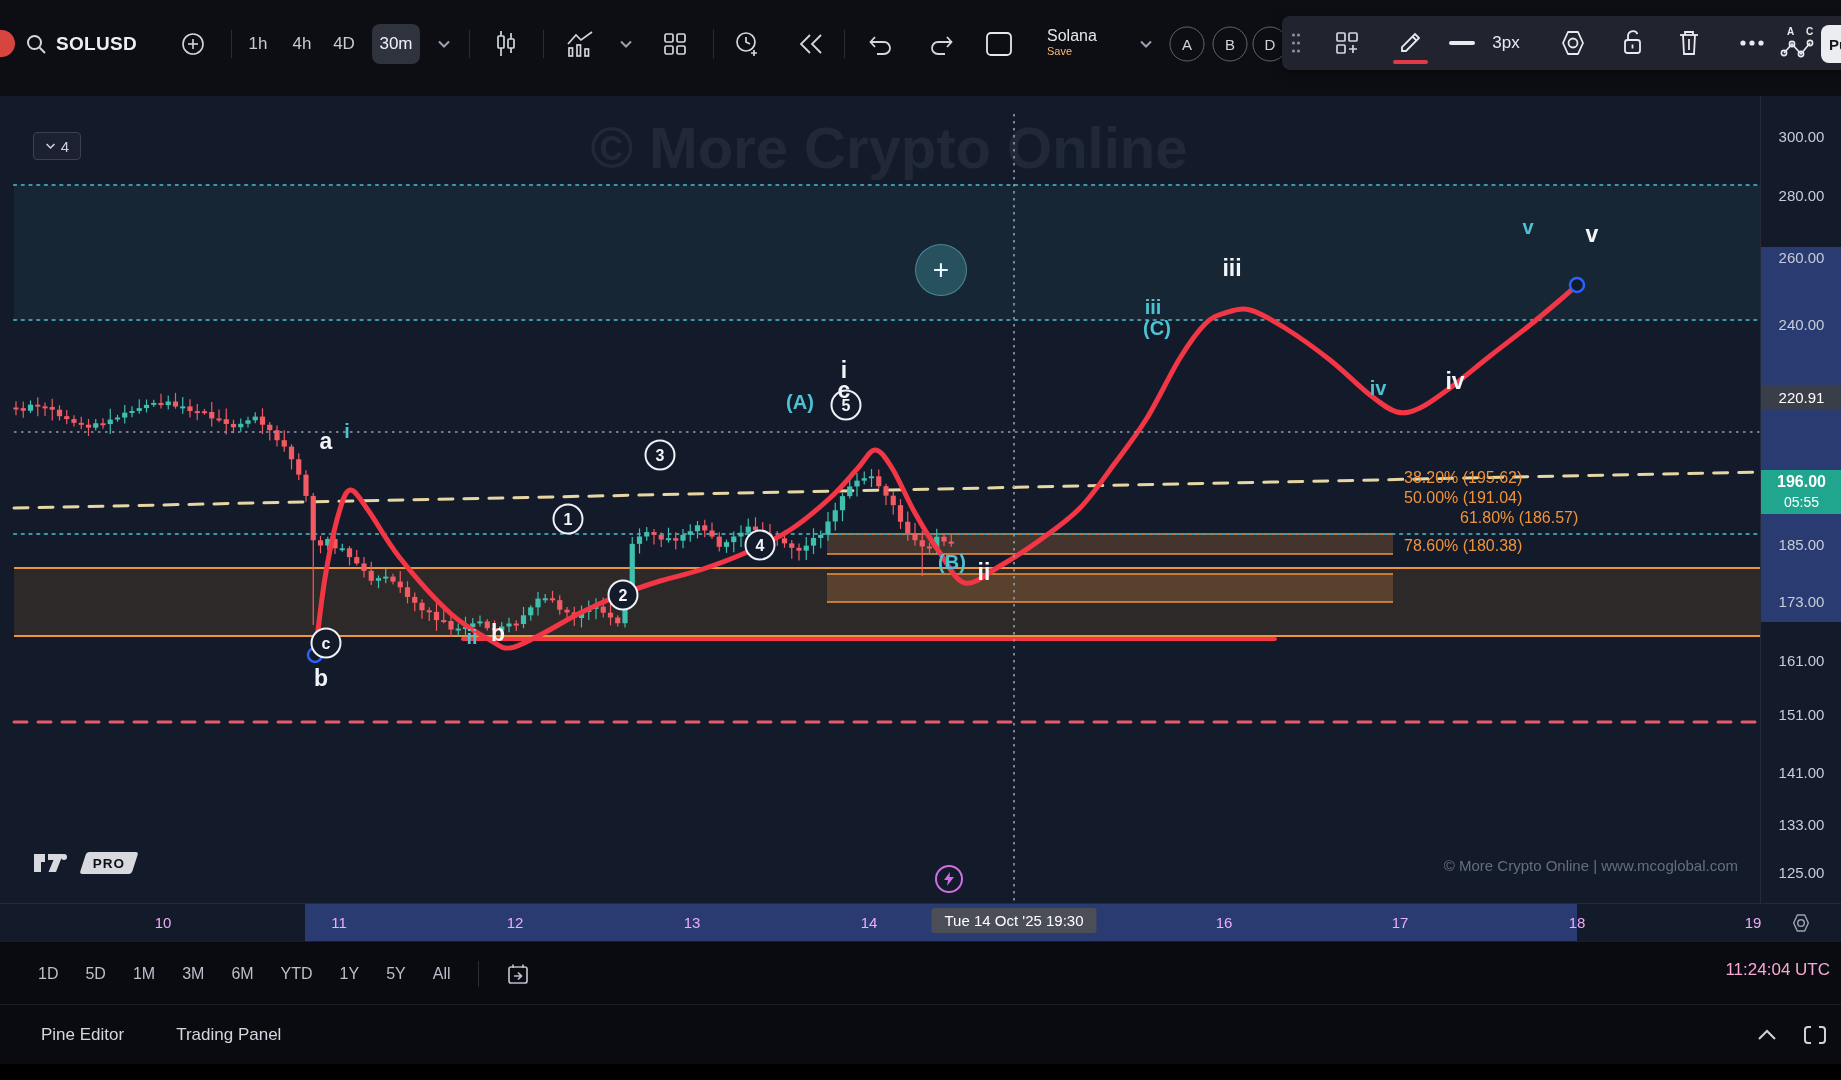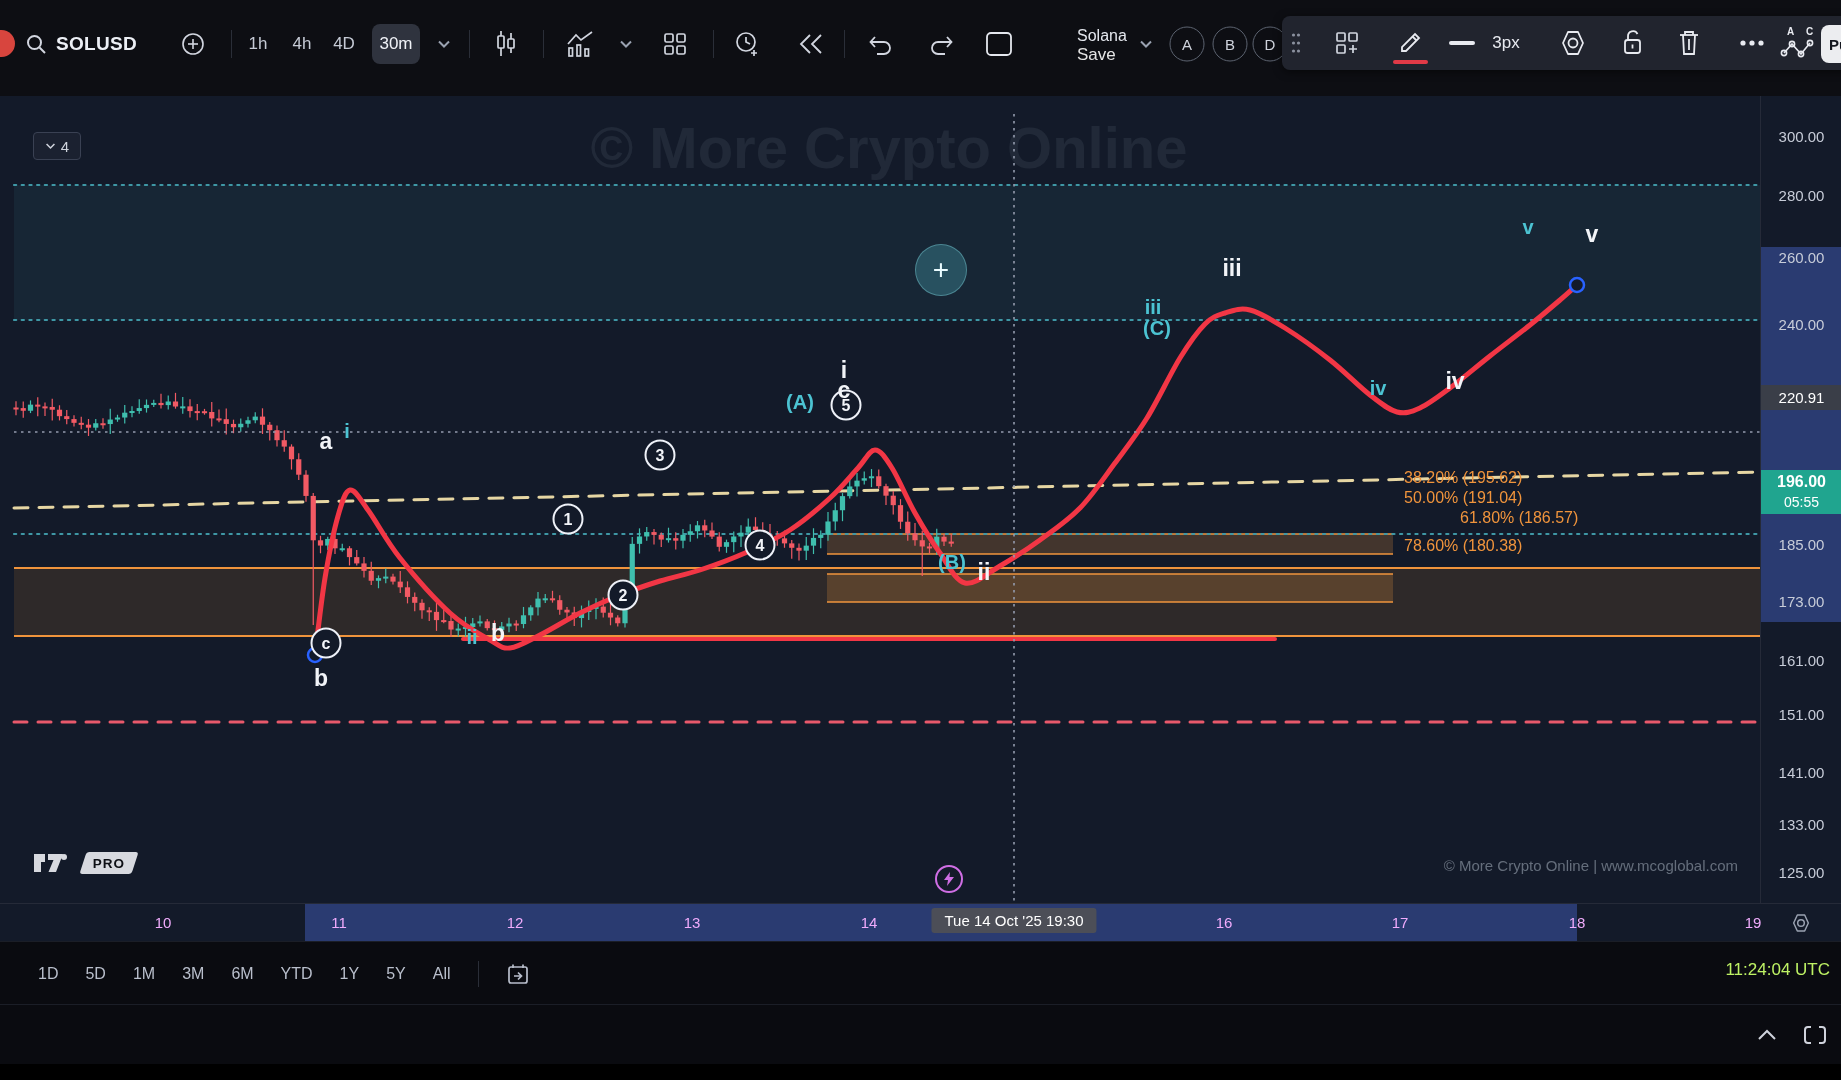--- a/index.html
+++ b/index.html
@@ -9,21 +9,21 @@
   #topbar{position:absolute;left:0;top:0;width:1841px;height:96px;background:#0d0e13;z-index:4;}
   .titem{position:absolute;top:44px;transform:translate(-50%,-50%);display:flex;align-items:center;
     justify-content:center;color:#d2d6e0;cursor:pointer;}
   .tdiv{position:absolute;top:30px;width:1px;height:28px;background:#2a2e38;}
   #sym-group{position:absolute;left:25px;top:44px;transform:translateY(-50%);display:flex;align-items:center;gap:9px;}
   #sym-group .sym{font-size:19px;font-weight:bold;color:#eceff5;letter-spacing:.3px;}
   .tf{font-size:17px;color:#c6cbd6;}
   #tf-active{width:48px;height:40px;border-radius:8px;background:#2f333e;color:#f0f2f7;font-size:17px;}
   #rec-dot{position:absolute;left:-12px;top:30px;width:27px;height:27px;border-radius:50%;background:#d8453e;z-index:6;}
   .mini-label{font-size:16px;color:#e4e7ee;line-height:1.15;}
-  .save{font-size:17px;color:#e5e5e5;}
+  .save{font-size:11px;color:#fdba74;}
   .abcircle{width:33px;height:33px;border-radius:50%;border:1.5px solid #5c6370;font-size:15px;color:#cfd3dc;}
   
   #floatbar{position:absolute;left:1282px;top:16px;width:580px;height:54px;background:#21242e;
     border-radius:8px 0 0 8px;box-shadow:0 2px 8px rgba(0,0,0,.5);z-index:6;}
   .fitem{position:absolute;top:27px;transform:translate(-50%,-50%);display:flex;align-items:center;
     justify-content:center;color:#d2d6e0;cursor:pointer;}
   #pencil-underline{position:absolute;left:1393px;top:60px;width:35px;height:4px;border-radius:2px;background:#e13a47;z-index:7;}
   #threepx{font-size:17px;color:#e8eaf0;}
   #publish-btn{position:absolute;left:1821px;top:25px;width:40px;height:38px;background:#ecedf0;border-radius:8px;
     color:#14171f;font-weight:bold;font-size:15px;display:flex;align-items:center;padding-left:8px;z-index:7;}
@@ -69,21 +69,21 @@
   #ta-highlight{position:absolute;top:0;height:38px;background:#2a3b71;}
   .ttick{position:absolute;top:0;height:38px;line-height:38px;transform:translateX(-50%);font-size:15px;color:#f0abfc;}
   #ta-badge{position:absolute;top:4px;transform:translateX(-50%);background:#4c4e57;border-radius:3px;
     padding:4px 13px;font-size:15px;color:#fff;white-space:nowrap;}
   #ta-corner{position:absolute;left:1761px;top:0;width:80px;height:38px;display:flex;align-items:center;justify-content:center;}
   
   #row-ranges{position:absolute;left:0;top:941px;width:1841px;height:63px;background:#0a0b10;border-top:1px solid #1b1e27;z-index:2;}
   #ranges{position:absolute;left:38px;top:0;height:63px;display:flex;align-items:center;gap:27px;}
   .rng{font-size:16px;color:#b9bfcc;cursor:pointer;}
   #rng-div{width:1px;height:26px;background:#2a2e38;}
-  #clock{position:absolute;right:11px;top:0;height:56px;display:flex;align-items:center;font-size:17px;color:#bef264;}
+  #clock{position:absolute;right:11px;top:0;height:56px;display:flex;align-items:center;font-size:17px;color:#f9a8d4;}
   #row-tabs{position:absolute;left:0;top:1004px;width:1841px;height:60px;background:#0a0b10;border-top:1px solid #1b1e27;z-index:2;}
   #tabs{position:absolute;left:41px;top:0;height:60px;display:flex;align-items:center;gap:52px;}
   .tab{font-size:17px;color:#d2d6e0;cursor:pointer;}
   #tab-icons{position:absolute;right:14px;top:0;height:60px;display:flex;align-items:center;gap:26px;color:#cfd3dc;}
   #bottom-strip{position:absolute;left:0;top:1064px;width:1841px;height:16px;background:#000;z-index:2;}
   svg.icon{display:block;}
 </style>
 </head>
 <body>
 
@@ -175,21 +175,21 @@
       <svg class="icon" width="28" height="24" viewBox="0 0 28 24" fill="none" stroke="#d2d6e0" stroke-width="1.8">
         <path d="M24 10 H11 a6 6 0 0 0 0 12 H18"></path>
           <path d="M20 5 L24.5 10 L20 15"></path>
         </svg>
     </div>
     <div class="titem" style="left:999px">
       <svg class="icon" width="30" height="28" viewBox="0 0 30 28" fill="none" stroke="#e4e7ee" stroke-width="1.8">
         <rect x="3" y="3" width="24" height="22" rx="4"></rect>
         </svg>
     </div>
-    <div style="position:absolute;left:1047px;top:27px;margin-left:30px;">
+    <div style="position:absolute;left:1047px;top:27px;">
       <div class="mini-label">Solana</div>
       <div class="save">Save</div>
     </div>
     <div class="titem" style="left:1146px">
       <svg class="icon" width="14" height="9" viewBox="0 0 14 9" fill="none" stroke="#9aa2b1" stroke-width="2">
           <path d="M2 2 L7 7 L12 2"></path>
         </svg>
     </div>
     <div class="titem abcircle" style="left:1187px">A</div>
     <div class="titem abcircle" style="left:1230px">B</div>
@@ -673,20 +673,24 @@
             <rect x="3" y="5" width="18" height="16" rx="2"></rect>
             <line x1="7" y1="2.5" x2="7" y2="6"></line>
             <line x1="17" y1="2.5" x2="17" y2="6"></line>
             <path d="M8 14 h7 M12 10.5 L15.5 14 L12 17.5"></path>
           </svg>
         </span>
       </div>
     <div id="clock">11:24:04 UTC</div>
   </div>
   <div id="row-tabs">
+    <div id="tabs">
+        <div class="tab">Pine Editor</div>
+        <div class="tab">Trading Panel</div>
+      </div>
     <div id="tab-icons">
       <span>
         <svg class="icon" width="20" height="12" viewBox="0 0 20 12" fill="none" stroke="#cfd3dc" stroke-width="2">
             <path d="M2 10 L10 2 L18 10"></path>
           </svg>
       </span>
       <span>
         <svg class="icon" width="24" height="20" viewBox="0 0 24 20" fill="none" stroke="#cfd3dc" stroke-width="2">
           <path d="M8 2 H5 a3 3 0 0 0 -3 3 v10 a3 3 0 0 0 3 3 h3 M16 2 h3 a3 3 0 0 1 3 3 v10 a3 3 0 0 1 -3 3 h-3"></path>
           </svg>

